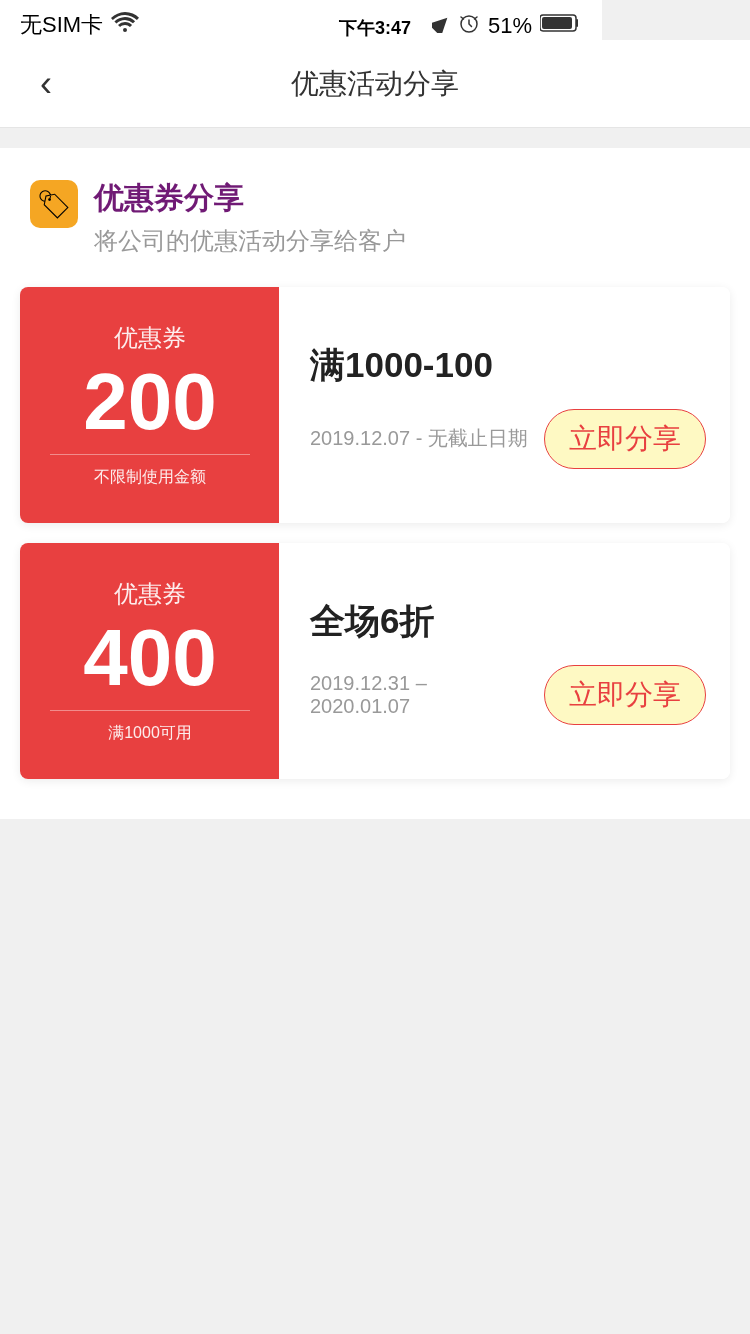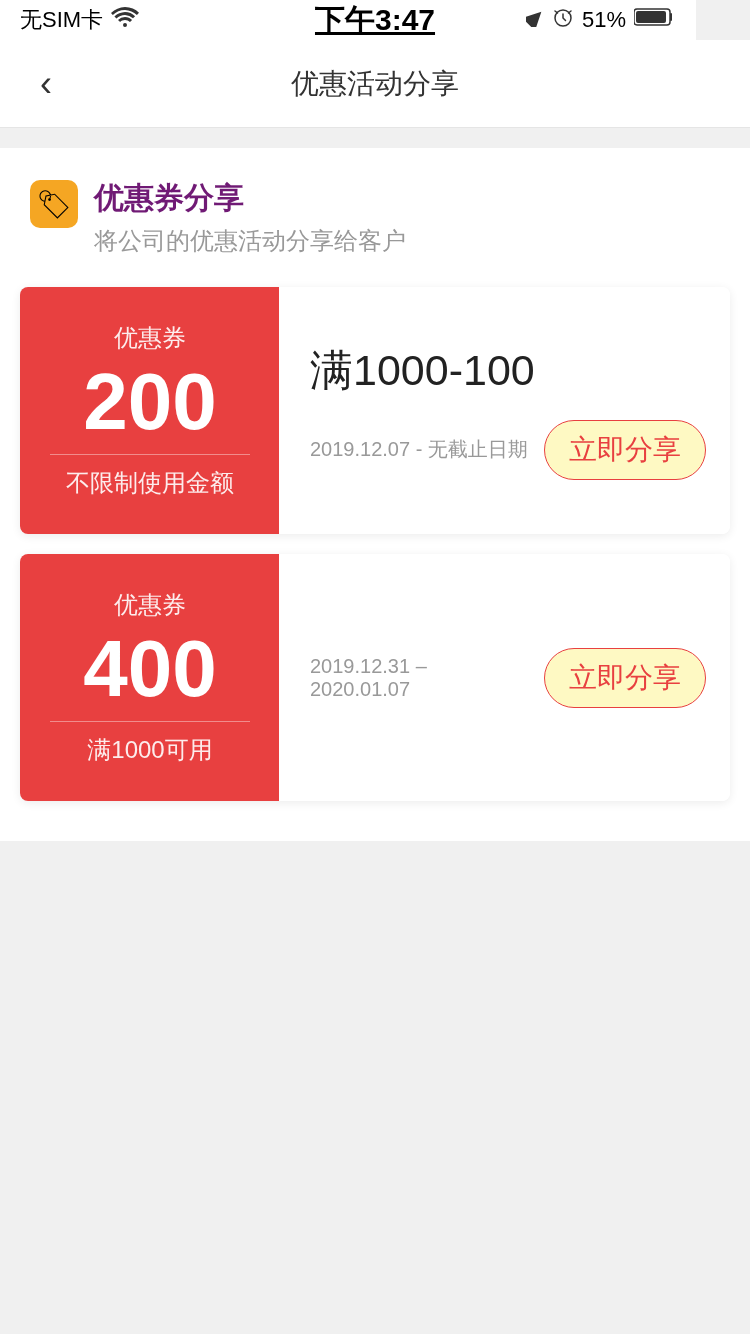--- a/index.html
+++ b/index.html
@@ -7,43 +7,42 @@
     body {
       width: 750px;
       min-height: 1334px;
       font-family: -apple-system, "PingFang SC", "Helvetica Neue", sans-serif;
       background: #f0f0f0;
       overflow-x: hidden;
     }
 
     
     .status-bar {
-      width: 696px;
+      width: 602px;
       height: 40px;
       background: #fff;
       display: flex;
-      align-items: center;
+      align-items: flex-end;
       justify-content: space-between;
       padding: 0 20px;
       font-size: 24px;
       font-weight: 500;
     }
     .status-left {
       display: flex;
       align-items: center;
       gap: 8px;
       font-size: 22px;
     }
     .status-center {
-      font-size: 30px;
+      font-size: 18px;
       font-weight: 600;
       position: absolute;
       left: 50%;
       transform: translateX(-50%);
-      text-decoration: underline;
     }
     .status-right {
       display: flex;
       align-items: center;
       gap: 8px;
       font-size: 22px;
     }
 
     
     .nav-bar {
@@ -179,39 +178,39 @@
       line-height: 1;
       margin-bottom: 12px;
     }
     .coupon-divider-line {
       width: 200px;
       height: 1px;
       background: rgba(255,255,255,0.4);
       margin-bottom: 12px;
     }
     .coupon-condition {
-      font-size: 24px;
+      font-size: 16px;
       color: rgba(255,255,255,0.9);
       text-align: center;
     }
 
     
     .coupon-right {
       flex: 1;
       display: flex;
       flex-direction: column;
       justify-content: center;
       padding: 20px 24px 20px 30px;
       position: relative;
       background: #fff;
       border-radius: 0 8px 8px 0;
     }
     .coupon-name {
-      font-size: 43px;
-      font-weight: 400;
+      font-size: 35px;
+      font-weight: 700;
       color: #222;
       margin-bottom: 20px;
     }
     .coupon-bottom-row {
       display: flex;
       align-items: center;
       justify-content: center;
       gap: 14px;
     }
     .coupon-date {
@@ -309,20 +308,21 @@
   </div>
 
   <div class="coupon-card">
     <div class="coupon-left">
       <div class="coupon-label">优惠券</div>
       <div class="coupon-amount">400</div>
       <div class="coupon-divider-line"></div>
       <div class="coupon-condition">满1000可用</div>
     </div>
     <div class="coupon-right">
+      <div class="coupon-name">全场6折</div>
       <div class="coupon-bottom-row">
         <div class="coupon-date">2019.12.31 – 2020.01.07</div>
         <button class="share-btn">立即分享</button>
       </div>
     </div>
   </div>
 
 </div>
 
 <div class="empty-area"></div>

